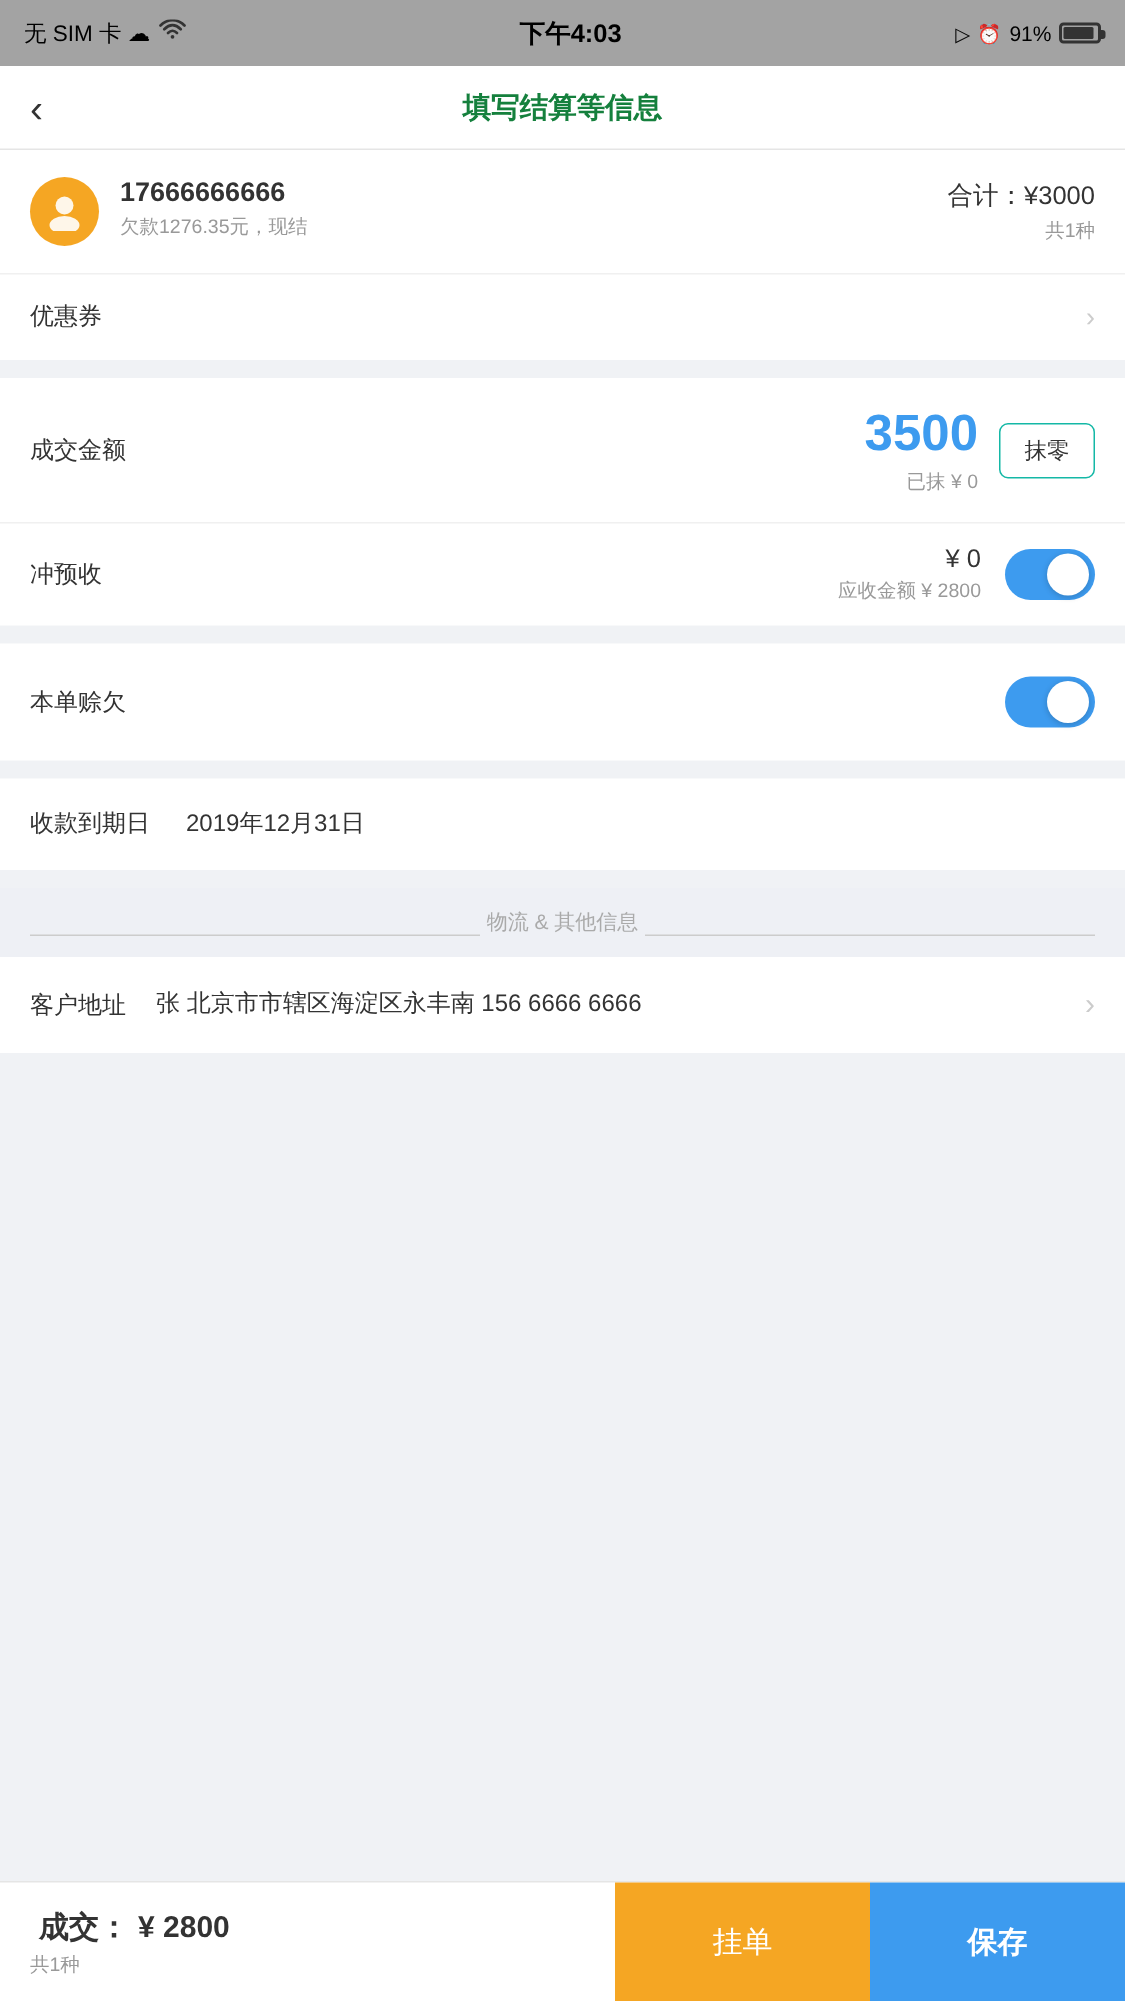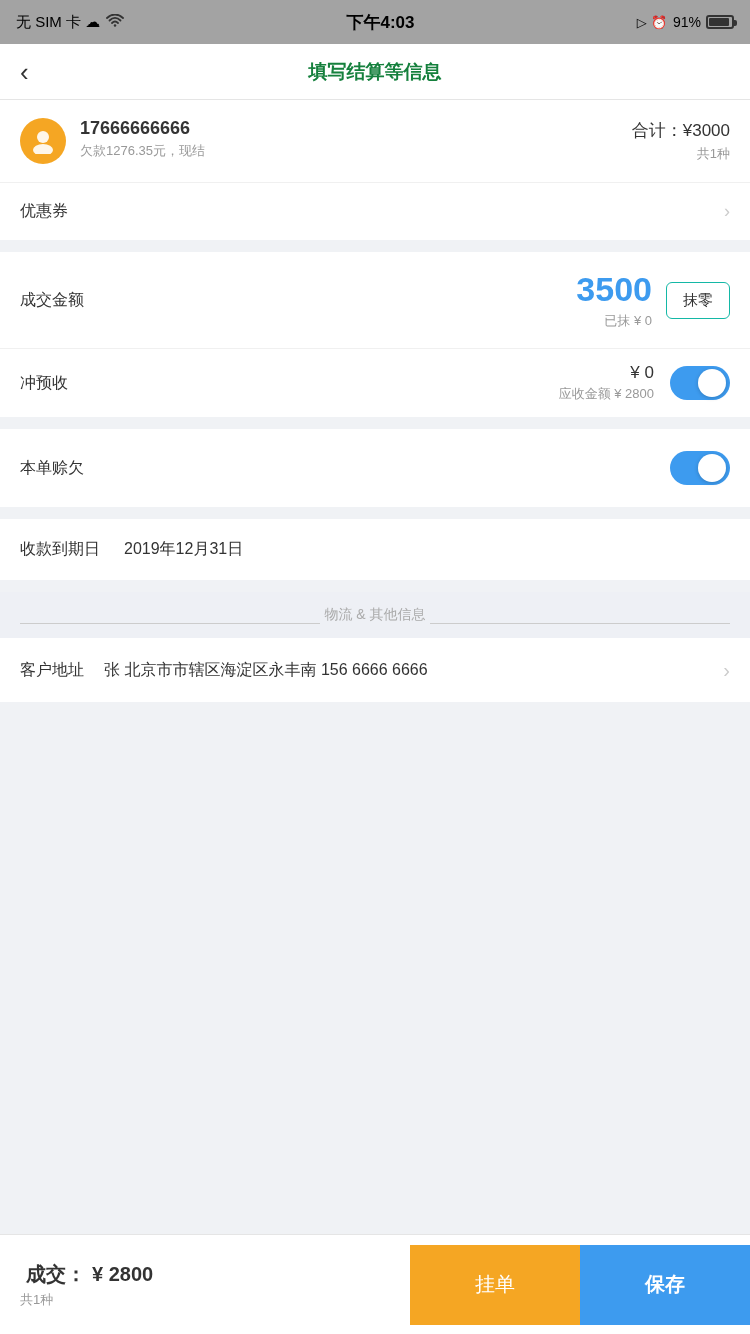--- a/index.html
+++ b/index.html
@@ -211,21 +211,21 @@
     .gray-area {
       background: #f0f2f5;
       height: 100px;
     }
 
     
     .bottom-bar {
       position: fixed;
       bottom: 0;
       width: 750px;
-      height: 100px;
+      height: 80px;
       background: #fff;
       display: flex;
       align-items: center;
       border-top: 1px solid #e5e5e5;
     }
     .bottom-info {
       flex: 1;
       padding: 0 20px;
     }
     .bottom-deal { font-size: 15px; color: #333; }

